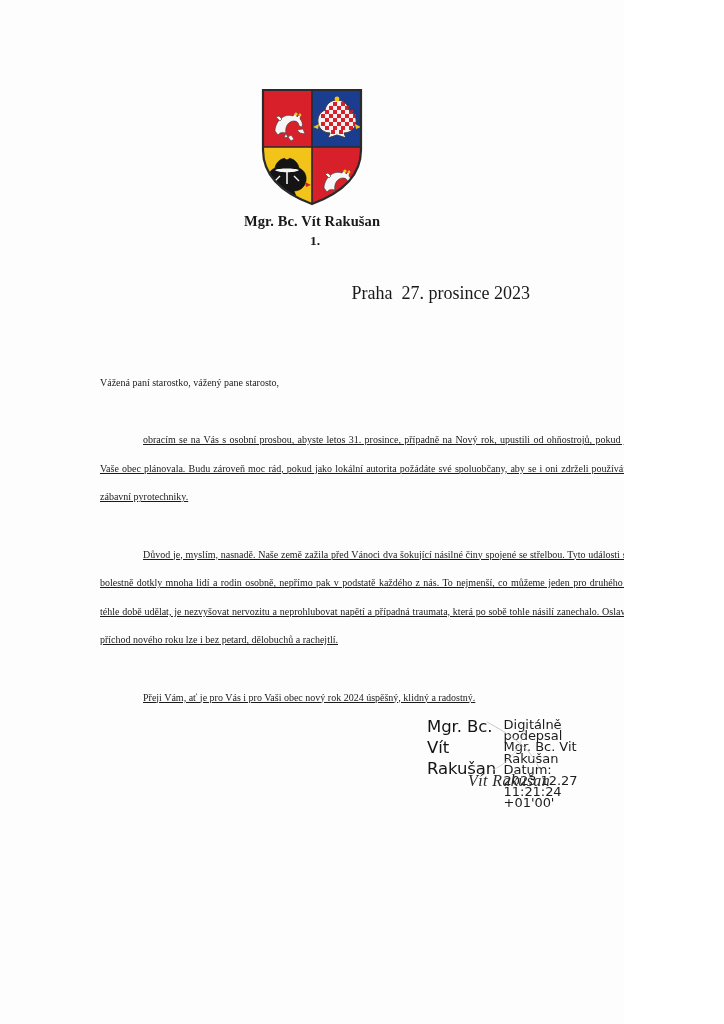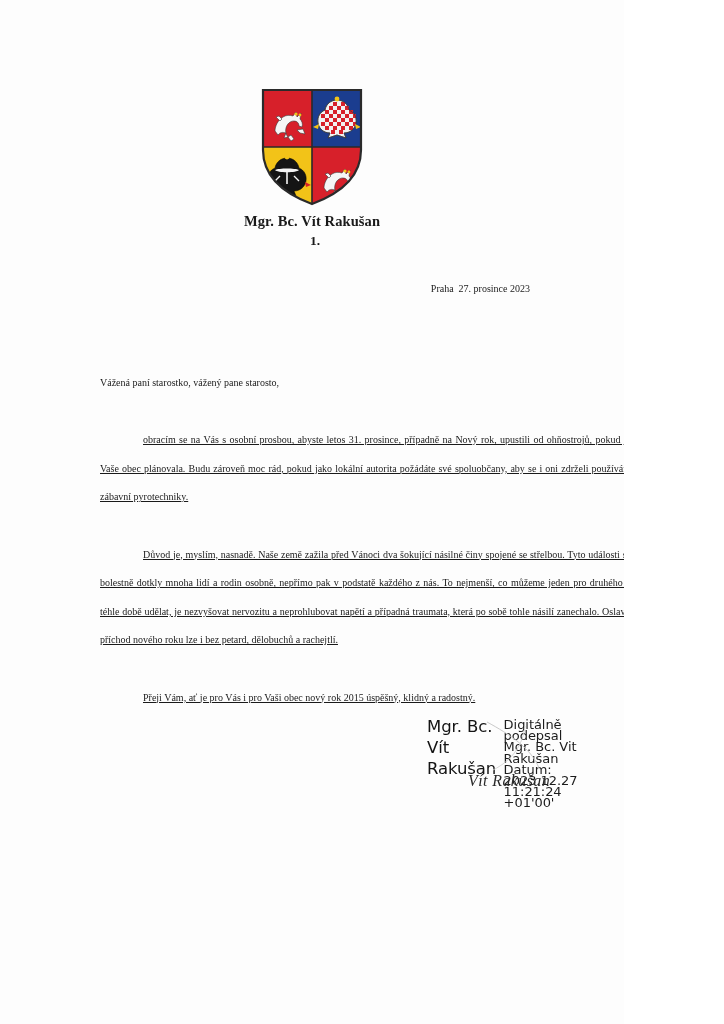--- a/index.html
+++ b/index.html
@@ -56,21 +56,21 @@
     gap: 9px;
     padding-left: 6px;
   }
   .header-num { font-size: 13.5px; }
 
   
   .dateline {
     position: absolute;
     right: 94px;
     top: 283px;
-    font-size: 10px;
+    font-size: 18px;
     white-space: pre;
   }
 
   
   .body {
     position: absolute;
     left: 100px;
     top: 369px;
     width: 531px;
     font-size: 10px;
@@ -239,21 +239,21 @@
       <span class="header-num">1.</span>
     </div>
   </div>
 
   <div class="dateline">Praha  27. prosince 2023</div>
 
   <div class="body">
     <p class="salutation no-justify">Vážená paní starostko, vážený pane starosto,</p>
     <p class="indented gap">obracím se na Vás s osobní prosbou, abyste letos 31. prosince, případně na Nový rok, upustili od ohňostrojů, pokud je Vaše obec plánovala. Budu zároveň moc rád, pokud jako lokální autorita požádáte své spoluobčany, aby se i oni zdrželi používání zábavní pyrotechniky.</p>
     <p class="indented gap">Důvod je, myslím, nasnadě. Naše země zažila před Vánoci dva šokující násilné činy spojené se střelbou. Tyto události se bolestně dotkly mnoha lidí a rodin osobně, nepřímo pak v podstatě každého z nás. To nejmenší, co můžeme jeden pro druhého v téhle době udělat, je nezvyšovat nervozitu a neprohlubovat napětí a případná traumata, která po sobě tohle násilí zanechalo. Oslavit příchod nového roku lze i bez petard, dělobuchů a rachejtlí.</p>
-    <p class="indented gap no-justify">Přeji Vám, ať je pro Vás i pro Vaši obec nový rok 2015 úspěšný, klidný a radostný.</p>
+    <p class="indented gap no-justify">Přeji Vám, ať je pro Vás i pro Vaši obec nový rok 2024 úspěšný, klidný a radostný.</p>
   </div>
 
   <div class="sigstamp">
     <svg class="sig-swash" viewBox="0 0 120 56" xmlns="http://www.w3.org/2000/svg">
       <path d="M8 2 C30 14 52 28 60 48" stroke="#c9c9c9" stroke-width="1" fill="none"></path>
       <path d="M14 50 C34 40 44 24 46 6" stroke="#d2d2d2" stroke-width="0.9" fill="none"></path>
     </svg>
     <div class="sig-name">Mgr. Bc. Vít
 Rakušan</div>
     <div class="sig-meta">Digitálně podepsal

